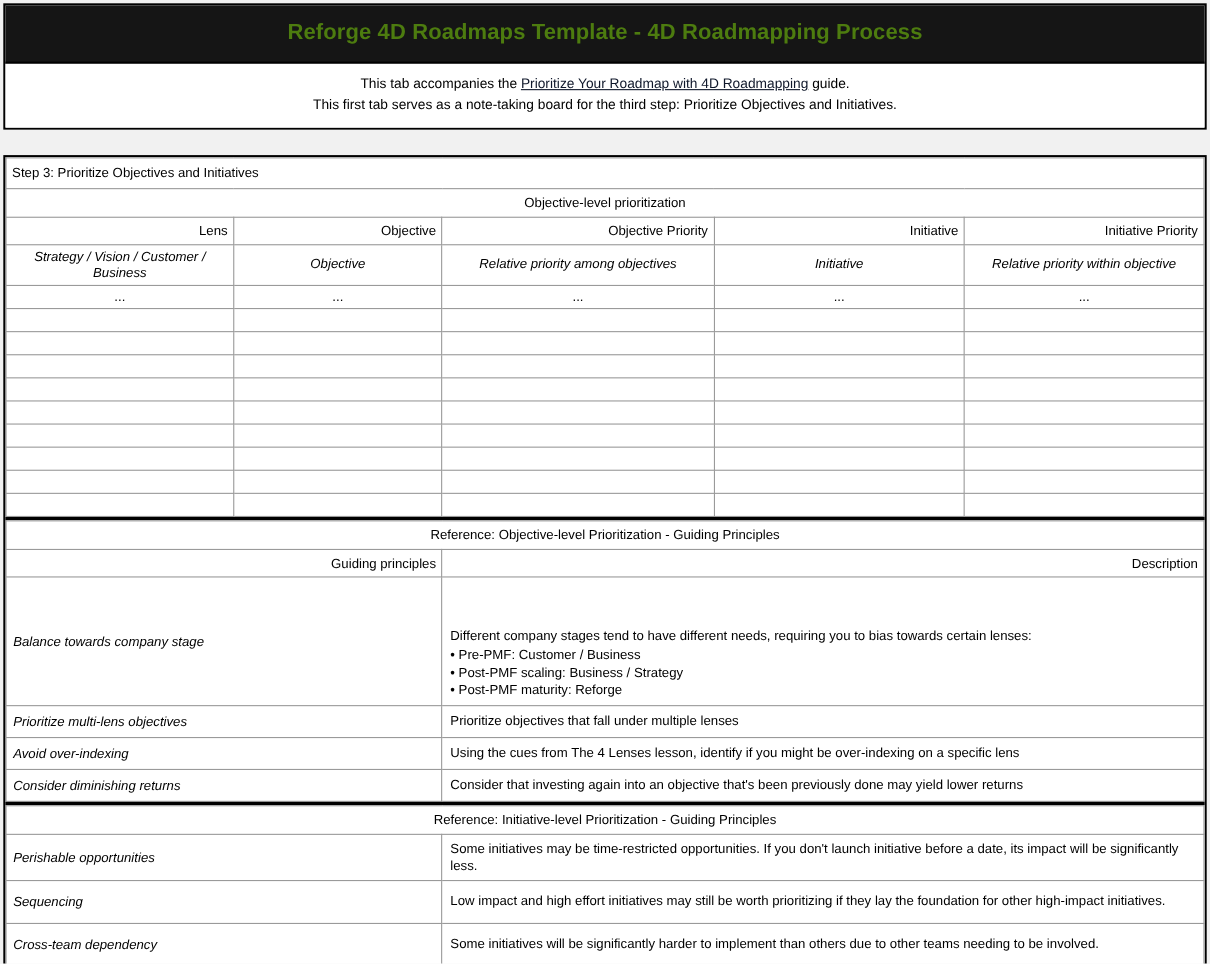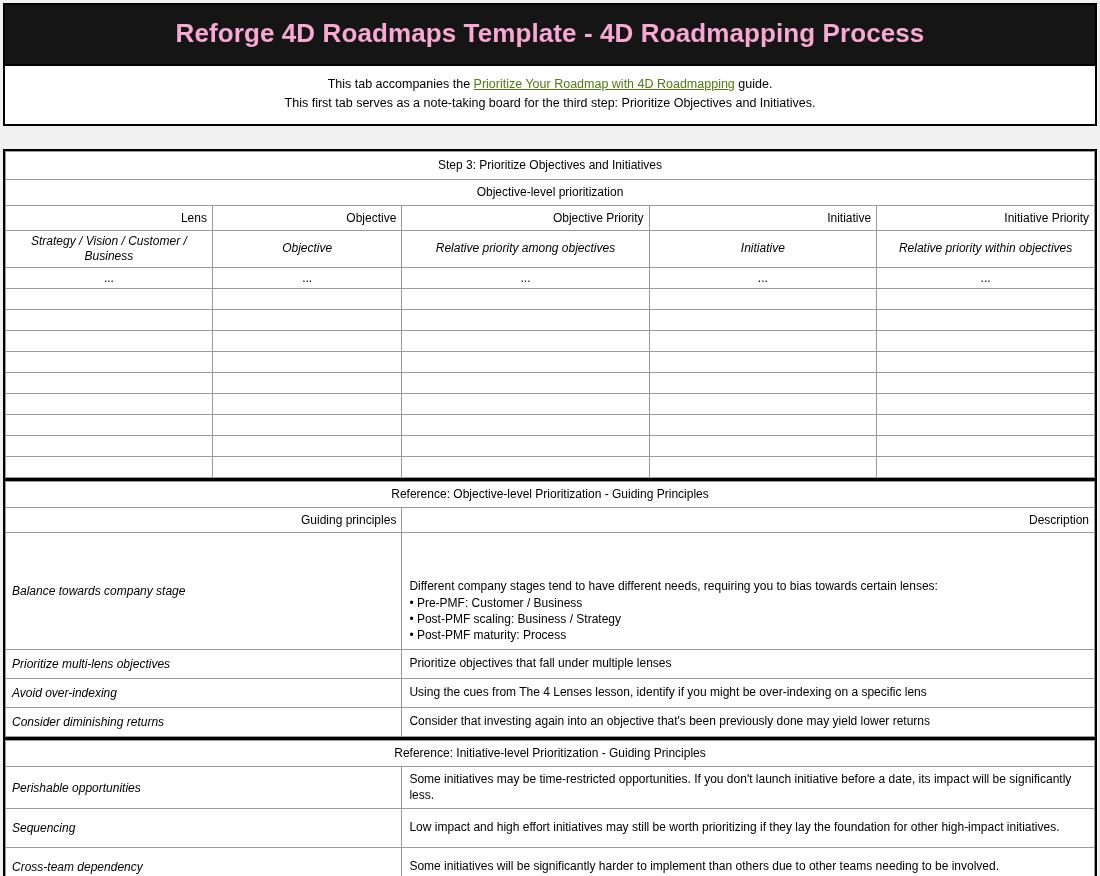--- a/index.html
+++ b/index.html
@@ -17,38 +17,38 @@
   }
 
   
   .banner-block {
     margin: 3px 3px 0 3px;
     border: 2px solid #000;
     background: #fff;
   }
   .title-bar {
     background: #151515;
-    color: #f9a8d4;
-    text-align: center;
-    font-size: 26px;
+    color: #4d7c0f;
+    text-align: center;
+    font-size: 20px;
     font-weight: bold;
     letter-spacing: 0.1px;
     padding: 13px 6px 15px 6px;
     border-bottom: 2px solid #000;
   }
   .subtitle-bar {
     background: #ffffff;
     text-align: center;
     font-size: 12.5px;
     color: #000;
     padding: 9px 6px 10px 6px;
     line-height: 1.55;
   }
   .subtitle-bar a {
-    color: #4d7c0f;
+    color: #0f172a;
     text-decoration: underline;
   }
 
   .spacer { height: 23px; background: #f1f1f1; }
 
   
   .sheet {
     margin: 0 3px 0 3px;
     border: 2px solid #000;
     background: #fff;
@@ -68,21 +68,21 @@
     vertical-align: middle;
     background: #fff;
   }
 
   
   .band-dark td {
     background: #9d9d9d;
     color: #ffffff;
     font-weight: bold;
     font-size: 13px;
-    text-align: center;
+    text-align: left;
     padding: 5px 4px 6px 4px;
     border-left: none;
     border-right: none;
     border-top: 1px solid #7a7a7a;
     border-bottom: 1px solid #7a7a7a;
     height: 28px;
   }
   .band-light td {
     background: #cdcdcd;
     color: #000;
@@ -189,21 +189,21 @@
         <td>Objective Priority</td>
         <td>Initiative</td>
         <td>Initiative Priority</td>
       </tr>
 
       <tr class="hintrow">
         <td>Strategy / Vision / Customer / Business</td>
         <td>Objective</td>
         <td>Relative priority among objectives</td>
         <td>Initiative</td>
-        <td>Relative priority within objectives</td>
+        <td>Relative priority within objective</td>
       </tr>
 
       <tr class="dotrow">
         <td>...</td>
         <td>...</td>
         <td>...</td>
         <td>...</td>
         <td>...</td>
       </tr>
 
@@ -291,21 +291,21 @@
         <td>Guiding principles</td>
         <td>Description</td>
       </tr>
       <tr>
         <td class="principle" style="height:72px">Balance towards company stage</td>
         <td class="desc desc-top">
           <div class="lead">Different company stages tend to have different needs, requiring you to bias towards certain lenses:</div>
           <ul class="bullets" id="stage-bullets">
               <li>• Pre-PMF: Customer / Business</li>
               <li>• Post-PMF scaling: Business / Strategy</li>
-              <li>• Post-PMF maturity: Process</li>
+              <li>• Post-PMF maturity: Reforge</li>
             </ul>
         </td>
       </tr>
       <tr>
         <td class="principle" style="height:29px">Prioritize multi-lens objectives</td>
         <td class="desc">Prioritize objectives that fall under multiple lenses</td>
       </tr>
       <tr>
         <td class="principle" style="height:29px">Avoid over-indexing</td>
         <td class="desc">Using the cues from The 4 Lenses lesson, identify if you might be over-indexing on a specific lens</td>

